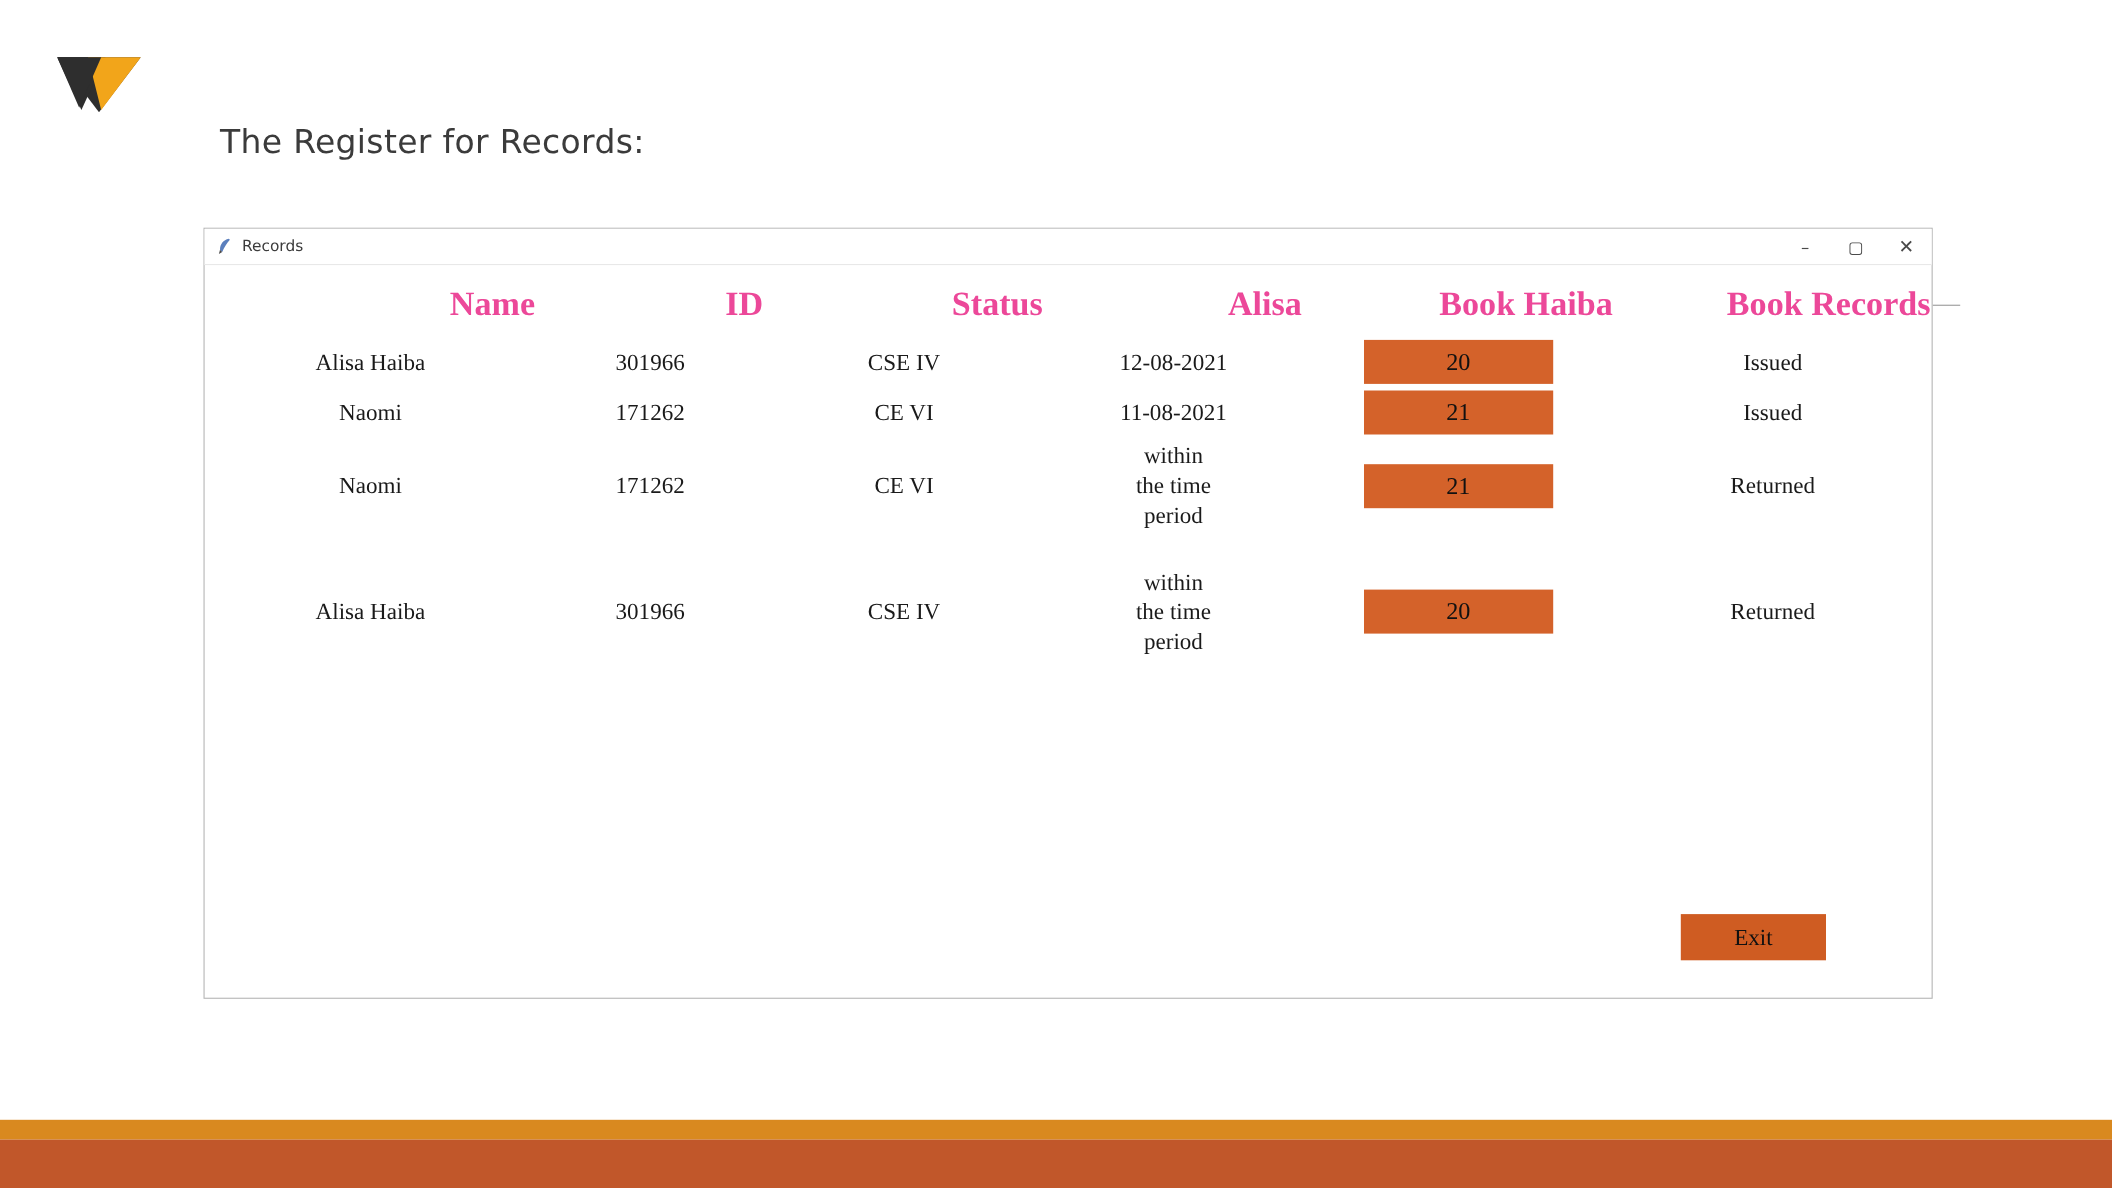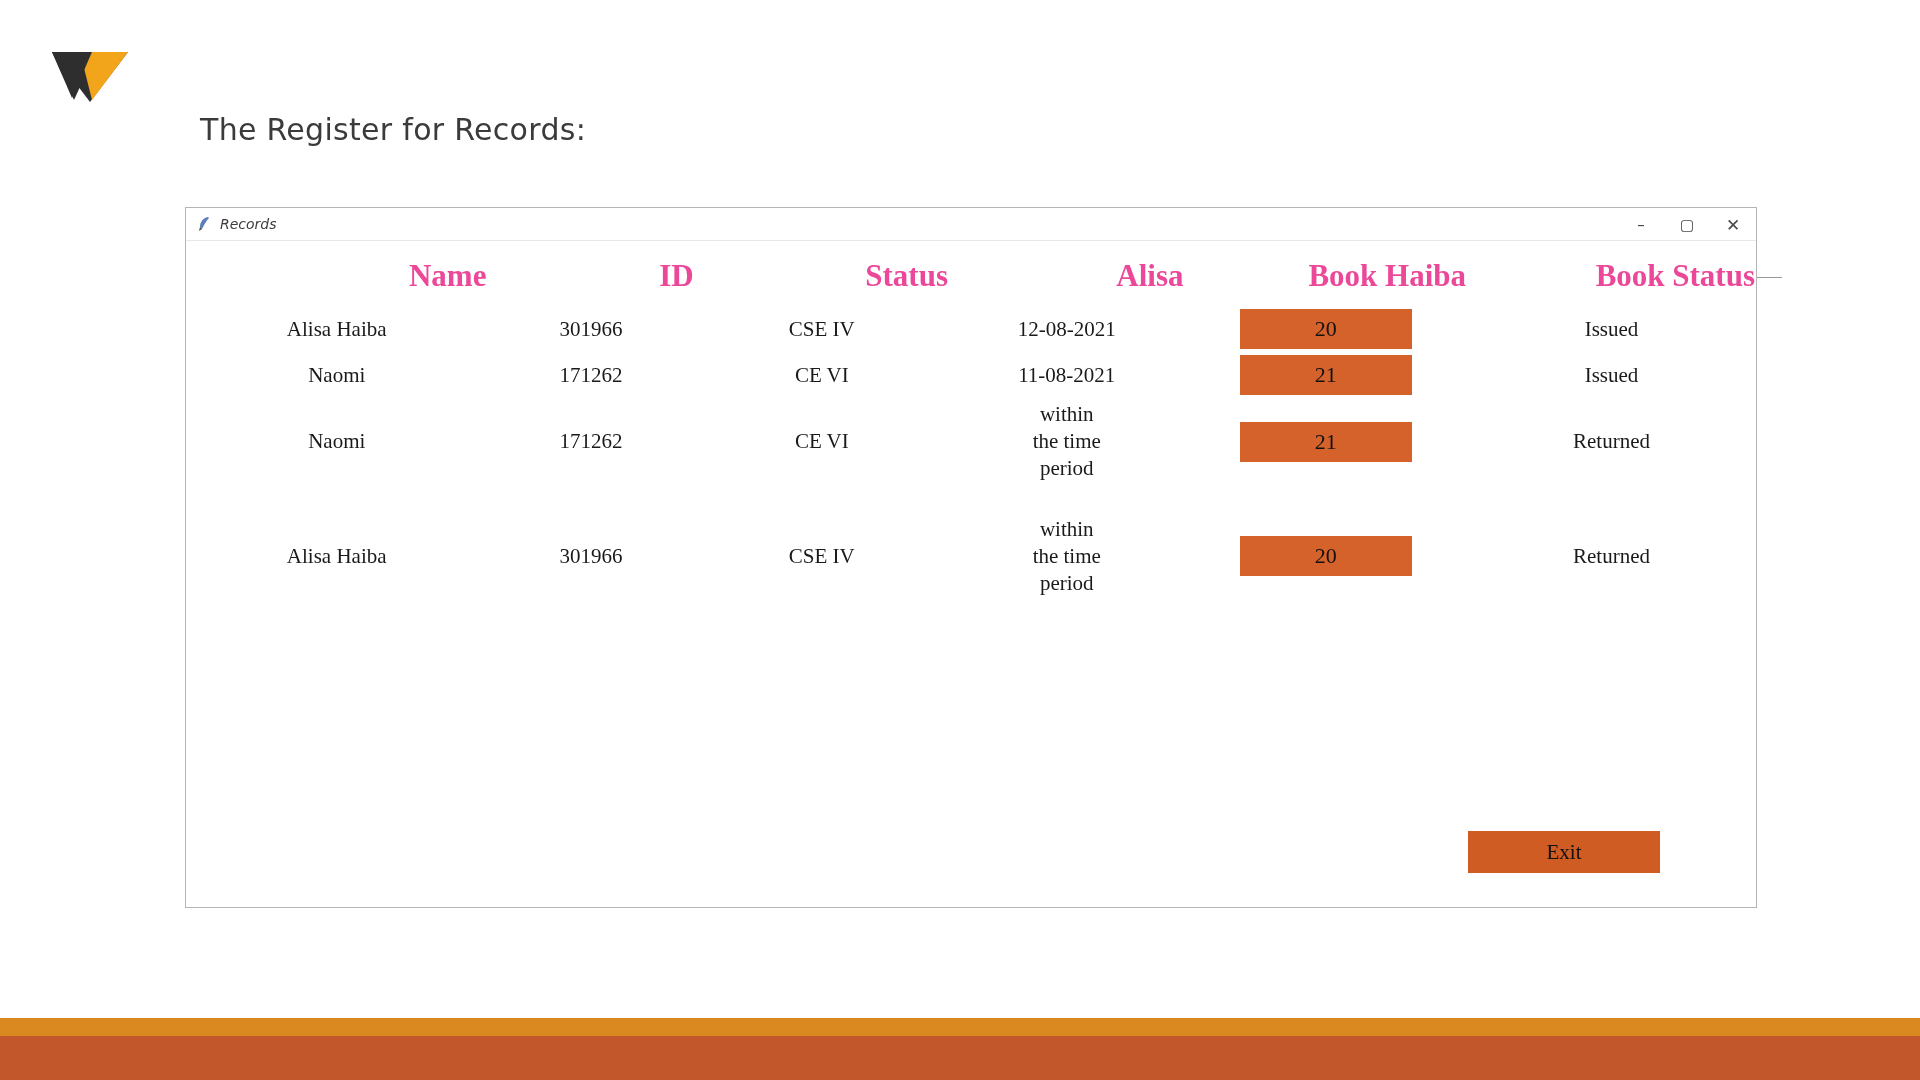--- a/index.html
+++ b/index.html
@@ -79,21 +79,20 @@
     height: 16px;
     display: inline-flex;
     align-items: center;
     justify-content: center;
   }
   .tb-title {
     margin-left: 8px;
     font-size: 14px;
     color: #3c3c3c;
     font-family: "DejaVu Sans", sans-serif;
-    font-style: italic;
   }
   .tb-buttons {
     position: absolute;
     right: 0;
     top: 0;
     height: 33px;
     display: flex;
     align-items: stretch;
   }
   .tb-btn {
@@ -158,21 +157,21 @@
 
   .date-multi { line-height: 1.3; }
 
   .spacer-row td { height: 22px; padding: 0; }
 
   
   .exit-btn {
     position: absolute;
     right: 96px;
     bottom: 34px;
-    width: 192px;
+    width: 132px;
     height: 42px;
     background: #cf5c22;
     color: #111111;
     border: none;
     font-size: 21px;
     font-family: "Liberation Serif", serif;
     display: flex;
     align-items: center;
     justify-content: center;
     cursor: pointer;
@@ -241,21 +240,21 @@
             <col class="c-book">
             <col class="c-status">
         </colgroup>
         <thead>
           <tr>
             <th>Name</th>
             <th>ID</th>
             <th>Status</th>
             <th>Alisa</th>
             <th>Book Haiba</th>
-            <th>Book Status</th>
+            <th>Book Records</th>
           </tr>
         </thead>
         <tbody>
           <tr>
             <td>Alisa Haiba</td>
             <td>301966</td>
             <td>CSE IV</td>
             <td class="date-multi">12-08-2021</td>
             <td><span class="booknum">20</span></td>
             <td>Issued</td>

